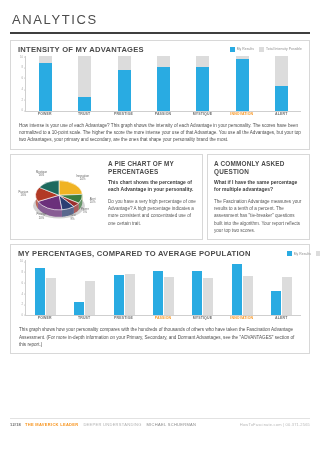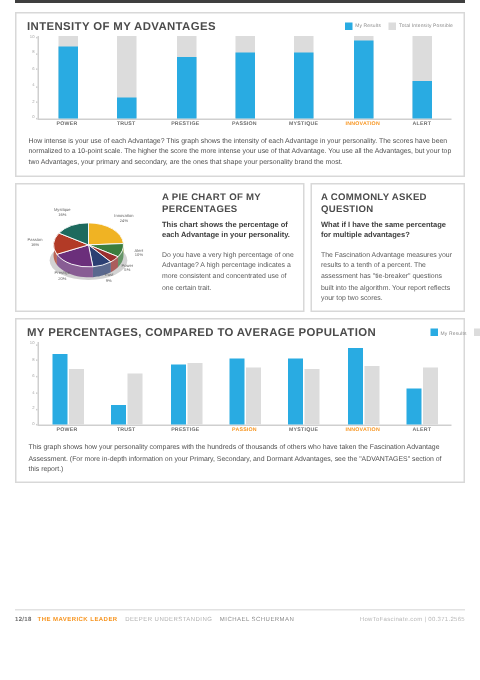--- a/index.html
+++ b/index.html
@@ -110,20 +110,21 @@
   .f-brand{font-size:4px;font-weight:700;color:#f7941e;letter-spacing:.3px;margin-right:5px;white-space:nowrap;}
   .f-sub{font-size:4px;color:#b0b0b0;letter-spacing:.3px;margin-right:5px;white-space:nowrap;}
   .f-name{font-size:4px;color:#8a8a8a;letter-spacing:.3px;white-space:nowrap;}
   .f-right{margin-left:auto;font-size:4px;color:#b8b8b8;letter-spacing:.2px;white-space:nowrap;}
 </style>
 </head>
 <body>
 
 <div class="page">
 
+  <div class="page-title">ANALYTICS</div>
   <div class="title-rule"></div>
 
   <div class="card">
     <div class="card-head">
       <div class="card-title">INTENSITY OF MY ADVANTAGES</div>
       <div class="legend">
         <div class="legend-item">
           <span class="legend-swatch" style="background:#29abe2"></span>
           <span class="legend-label">My Results</span>
         </div>

